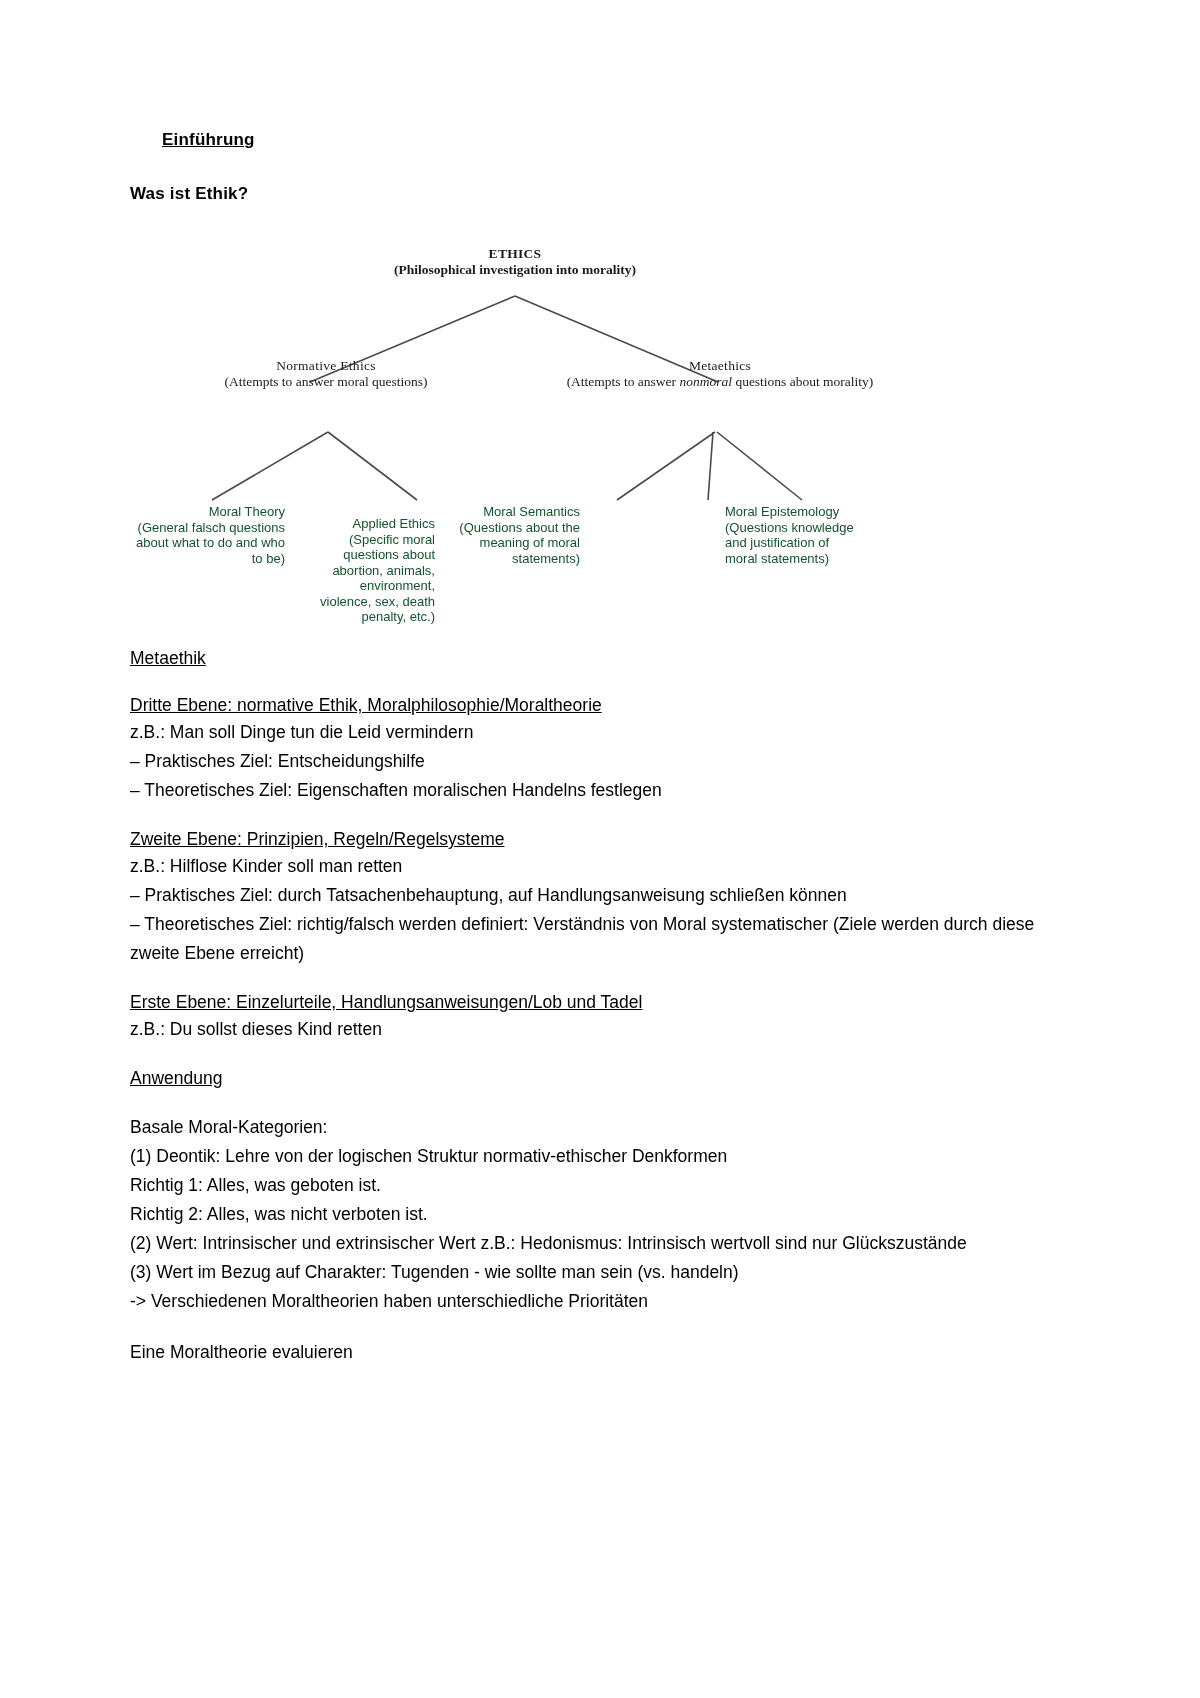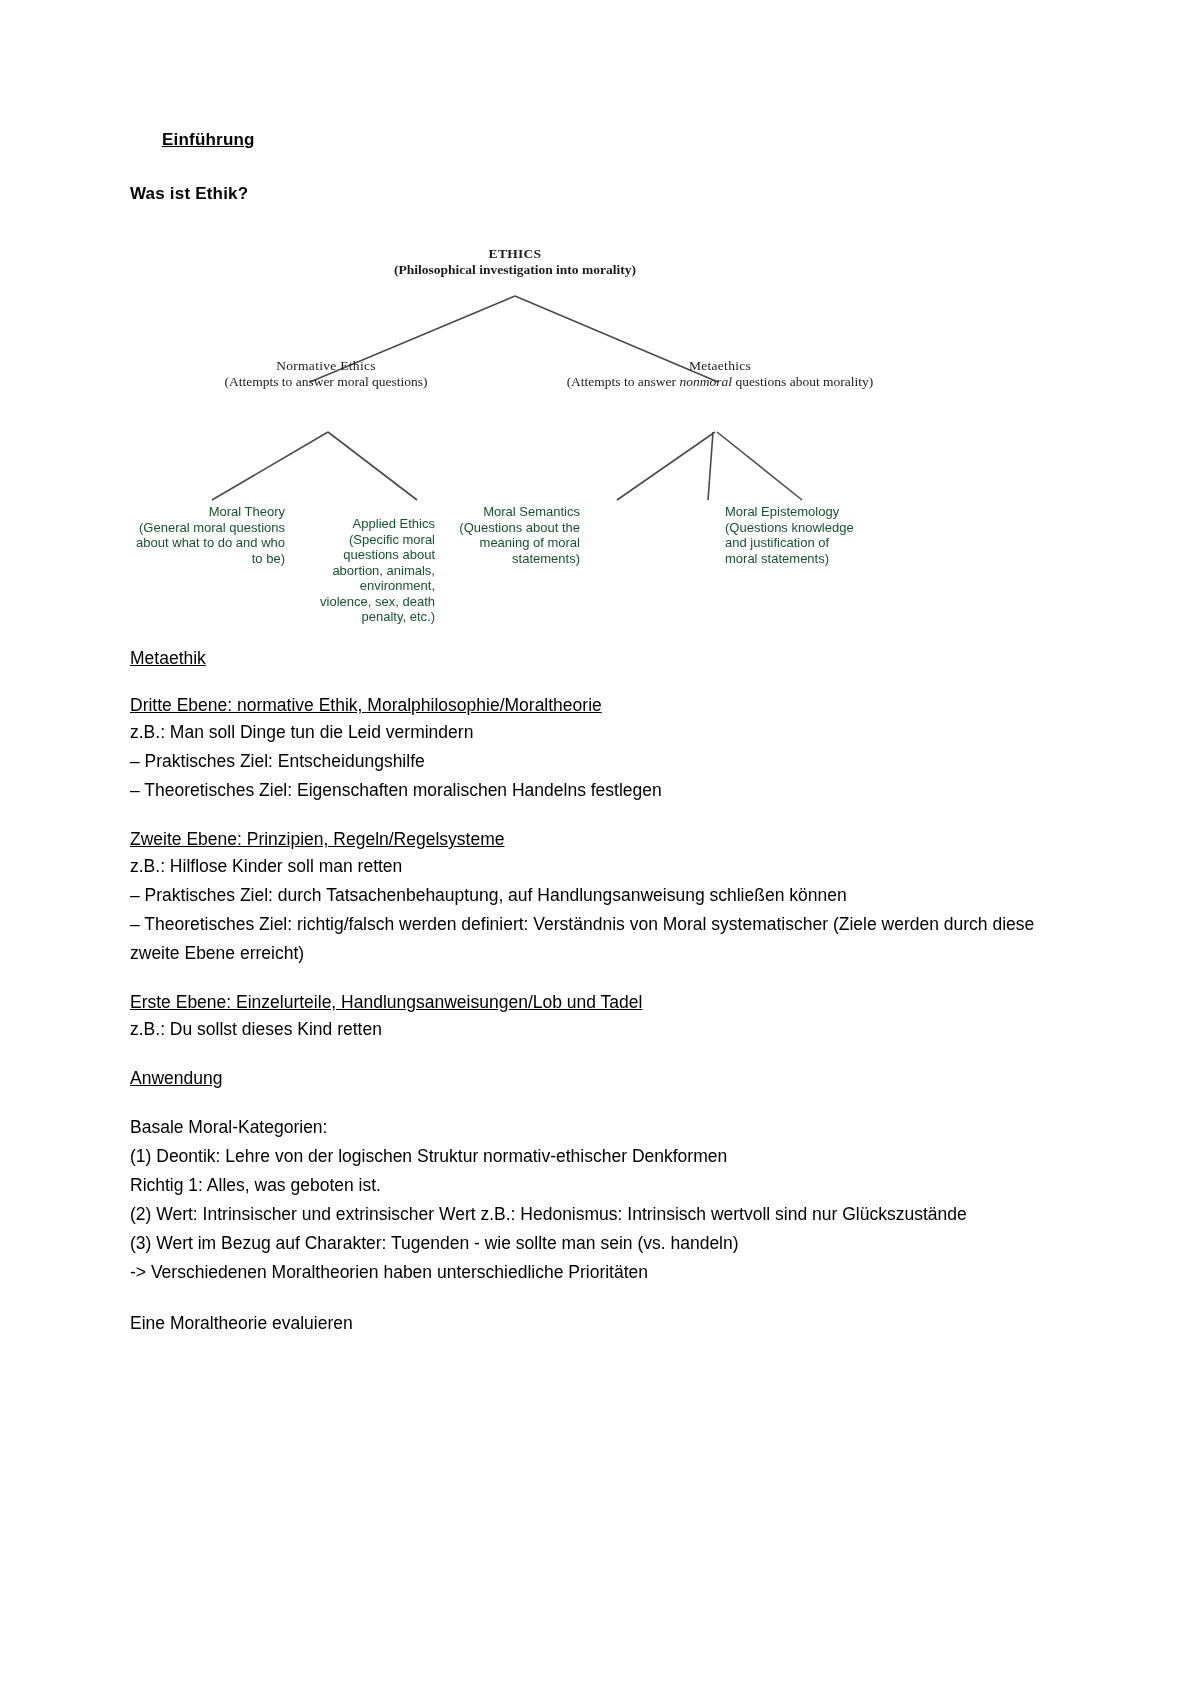--- a/index.html
+++ b/index.html
@@ -153,21 +153,21 @@
         <div class="sub">(Attempts to answer moral questions)</div>
       </div>
 
       <div class="node node-serif level2" style="left: 400px; top: 112px; width: 380px;">
         <div class="title">Metaethics</div>
         <div class="sub"><span>(Attempts to answer </span><span class="ital">nonmoral</span><span> questions about morality)</span></div>
       </div>
 
       <div class="leaf" style="left: 0px; top: 258px; width: 155px;">
         <div class="title">Moral Theory</div>
-        <div class="body">(General moral questions about what to do and who to be)</div>
+        <div class="body">(General falsch questions about what to do and who to be)</div>
       </div>
 
       <div class="leaf" style="left: 185px; top: 258px; width: 120px; margin-top: 12px;">
         <div class="title">Applied Ethics</div>
         <div class="body">(Specific moral questions about abortion, animals, environment, violence, sex, death penalty, etc.)</div>
       </div>
 
       <div class="leaf" style="left: 325px; top: 258px; width: 125px;">
         <div class="title">Moral Semantics</div>
         <div class="body">(Questions about the meaning of moral statements)</div>
@@ -210,20 +210,21 @@
     <div class="gap-s"></div>
 
     <div class="h-underline">Anwendung</div>
 
     <div class="gap-s"></div>
 
     <div class="para">
       <p>Basale Moral-Kategorien:</p>
       <p>(1) Deontik: Lehre von der logischen Struktur normativ-ethischer Denkformen</p>
       <p>Richtig 1: Alles, was geboten ist.</p>
+      <p>Richtig 2: Alles, was nicht verboten ist.</p>
       <p>(2) Wert: Intrinsischer und extrinsischer Wert z.B.: Hedonismus: Intrinsisch wertvoll sind nur Glückszustände</p>
       <p>(3) Wert im Bezug auf Charakter: Tugenden - wie sollte man sein (vs. handeln)</p>
       <p>-&gt; Verschiedenen Moraltheorien haben unterschiedliche Prioritäten</p>
     </div>
 
     <div class="gap-s"></div>
 
     <div class="para">
       <p>Eine Moraltheorie evaluieren</p>
     </div>

